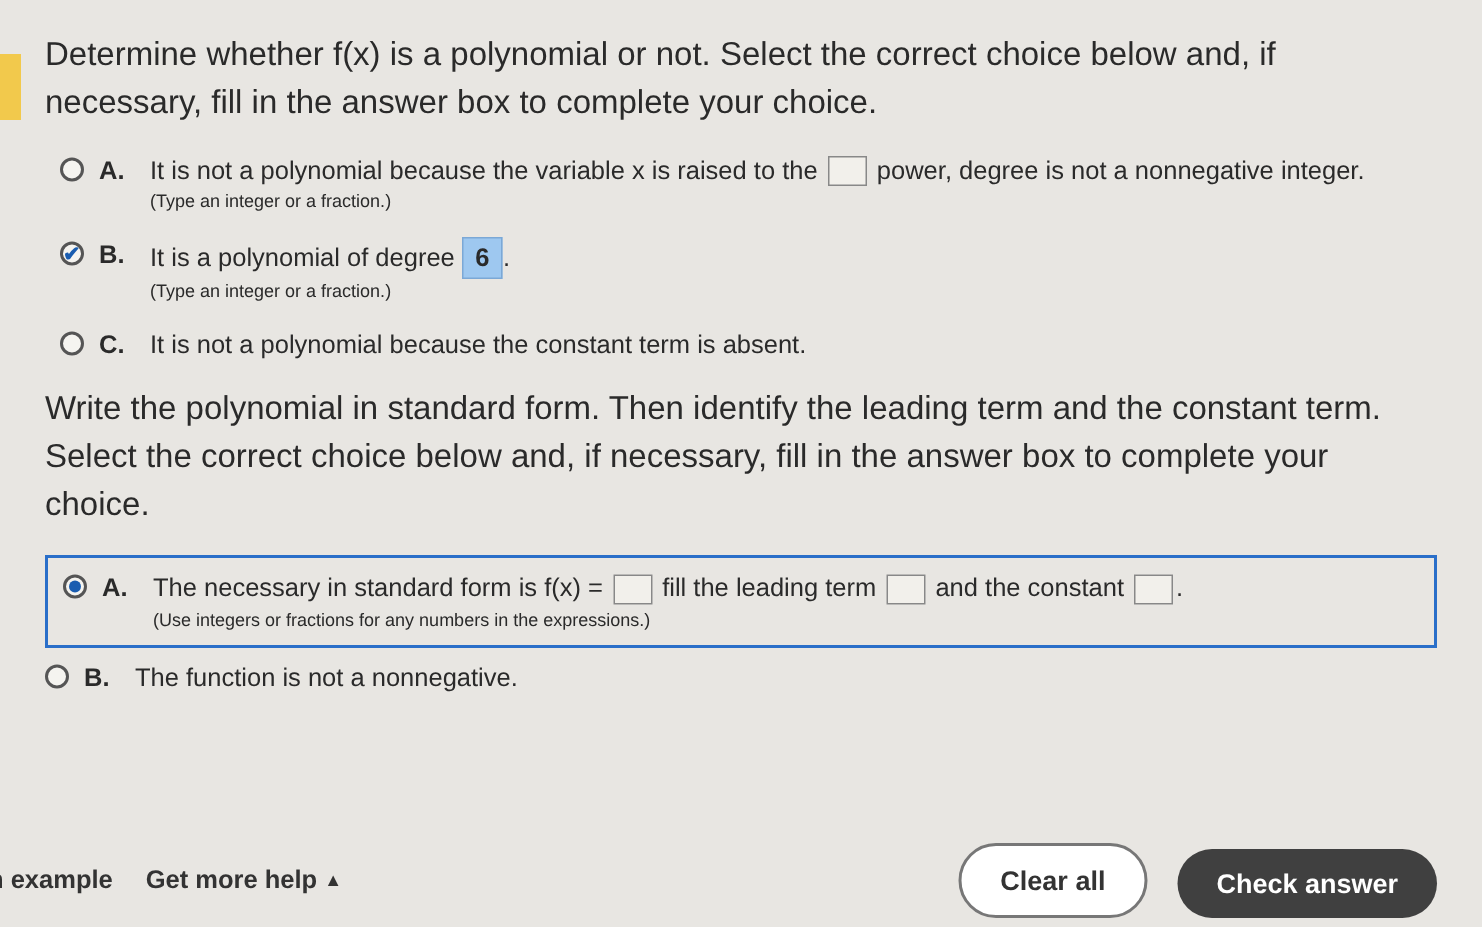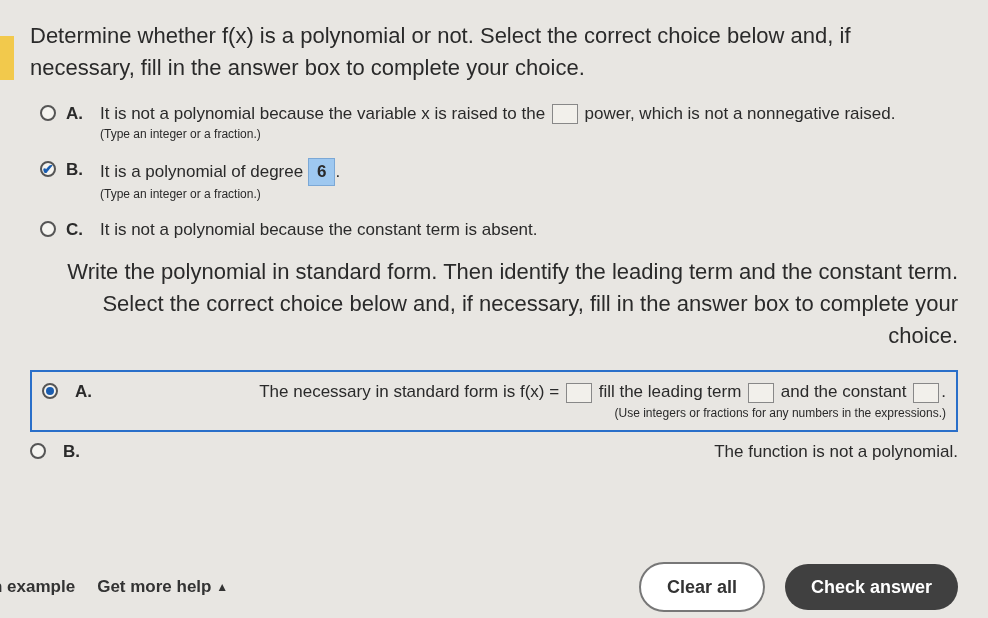--- a/index.html
+++ b/index.html
@@ -82,21 +82,20 @@
     border: 1px solid #7ba8d6;
     font-weight: bold;
   }
   .selected-box {
     border: 2px solid #2a6fc9;
     padding: 8px 10px;
     margin-bottom: 8px;
   }
   .section2 {
     margin-top: 8px;
-    text-align: right;
   }
   .footer {
     position: absolute;
     bottom: 6px;
     left: 0;
     right: 0;
     display: flex;
     align-items: center;
     justify-content: space-between;
     padding: 0 30px 0 0;
@@ -107,21 +106,21 @@
     font-weight: bold;
     color: #333;
     padding-left: 0;
   }
   .footer-left span:first-child {
     margin-left: -8px;
   }
   .footer-right {
     display: flex;
     gap: 20px;
-    align-items: center;
+    align-items: flex-end;
   }
   .btn {
     border-radius: 26px;
     padding: 10px 26px;
     font-weight: bold;
     font-size: 18px;
     cursor: pointer;
   }
   .btn-clear {
     background: #fff;
@@ -154,21 +153,21 @@
 <div class="question-text">Determine whether f(x) is a polynomial or not. Select the correct choice below and, if necessary, fill in the answer box to complete your choice.</div>
 
 <div class="choices">
 
   <div class="choice">
     <div class="radio"></div>
     <div class="choice-label">A.</div>
     <div class="choice-body">
       <span>It is not a polynomial because the variable x is raised to the</span>
       <span class="answer-box"></span>
-      <span>power, which is not a nonnegative raised.</span>
+      <span>power, degree is not a nonnegative integer.</span>
       <span class="hint">(Type an integer or a fraction.)</span>
     </div>
   </div>
 
   <div class="choice">
     <div class="radio checkmark"></div>
     <div class="choice-label">B.</div>
     <div class="choice-body">
       <span>It is a polynomial of degree</span>
       <span class="answer-filled">6</span><span>.</span>
@@ -199,21 +198,21 @@
         <span>and the constant</span>
         <span class="answer-box"></span><span>.</span>
         <span class="hint">(Use integers or fractions for any numbers in the expressions.)</span>
       </div>
     </div>
   </div>
 
   <div class="choice">
     <div class="radio"></div>
     <div class="choice-label">B.</div>
-    <div class="choice-body">The function is not a polynomial.</div>
+    <div class="choice-body">The function is not a nonnegative.</div>
   </div>
 
 </div>
 
 <div class="footer">
   <div class="footer-left">
     <span>n example</span>
     <span>
       <span>Get more help</span>
       <span class="up-caret">▲</span>

